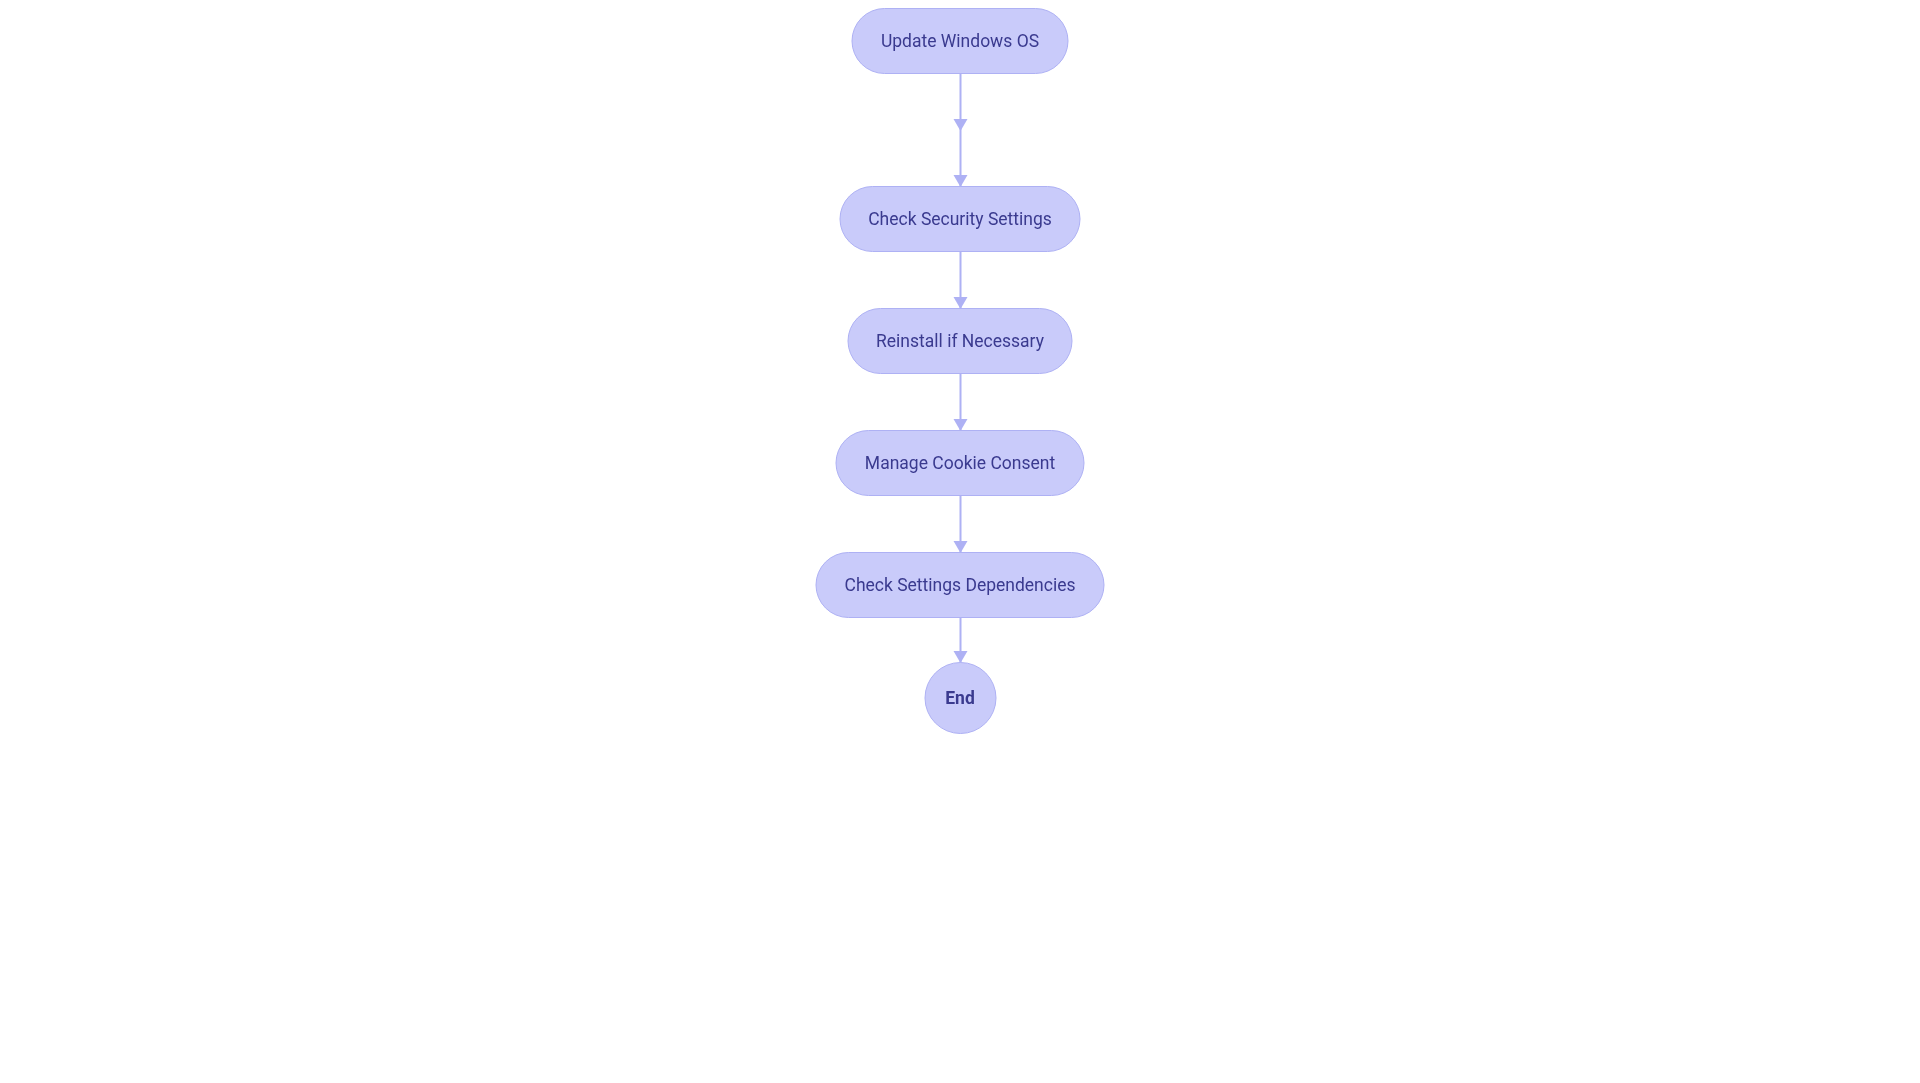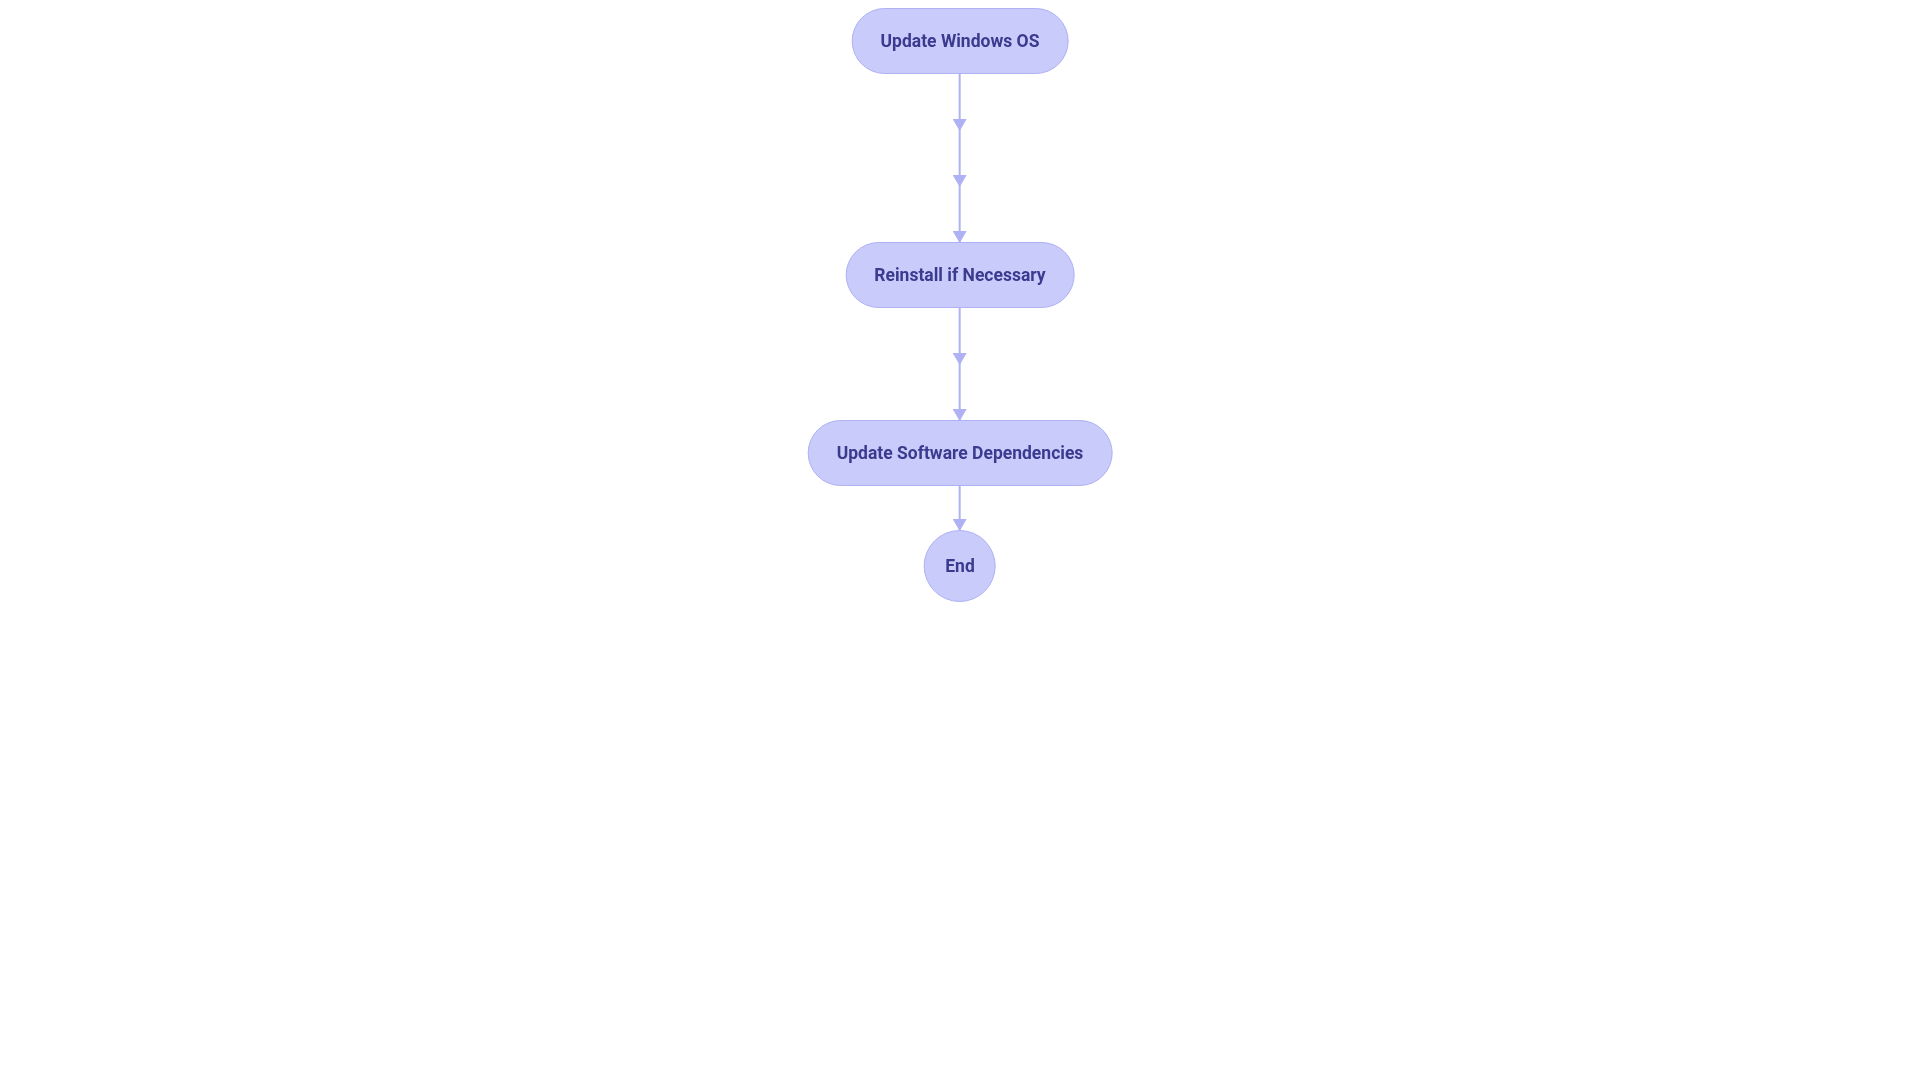--- a/index.html
+++ b/index.html
@@ -27,21 +27,20 @@
     display: flex;
     align-items: center;
     justify-content: center;
     text-align: center;
     padding: 0 28px;
     white-space: nowrap;
   }
   .stadium {
     height: 66px;
     border-radius: 33px;
-    font-weight: bold;
   }
   .circle {
     width: 72px;
     height: 72px;
     border-radius: 50%;
     padding: 0;
     font-weight: bold;
   }
   .arrow {
     width: 2px;
@@ -81,43 +80,49 @@
     <div class="arrow-line"></div>
     <div class="arrow-head"></div>
   </div>
 
 
   <div class="arrow">
     <div class="arrow-line"></div>
     <div class="arrow-head"></div>
   </div>
 
+  <div class="node stadium">
+    <span>Check Security Settings</span>
+  </div>
 
   <div class="arrow">
     <div class="arrow-line"></div>
     <div class="arrow-head"></div>
   </div>
 
   <div class="node stadium">
     <span>Reinstall if Necessary</span>
   </div>
 
   <div class="arrow">
     <div class="arrow-line"></div>
     <div class="arrow-head"></div>
   </div>
 
+  <div class="node stadium">
+    <span>Manage Cookie Consent</span>
+  </div>
 
   <div class="arrow">
     <div class="arrow-line"></div>
     <div class="arrow-head"></div>
   </div>
 
   <div class="node stadium">
-    <span>Update Software Dependencies</span>
+    <span>Check Settings Dependencies</span>
   </div>
 
   <div class="arrow arrow-short">
     <div class="arrow-line"></div>
     <div class="arrow-head"></div>
   </div>
 
   <div class="node circle">
     <span>End</span>
   </div>

